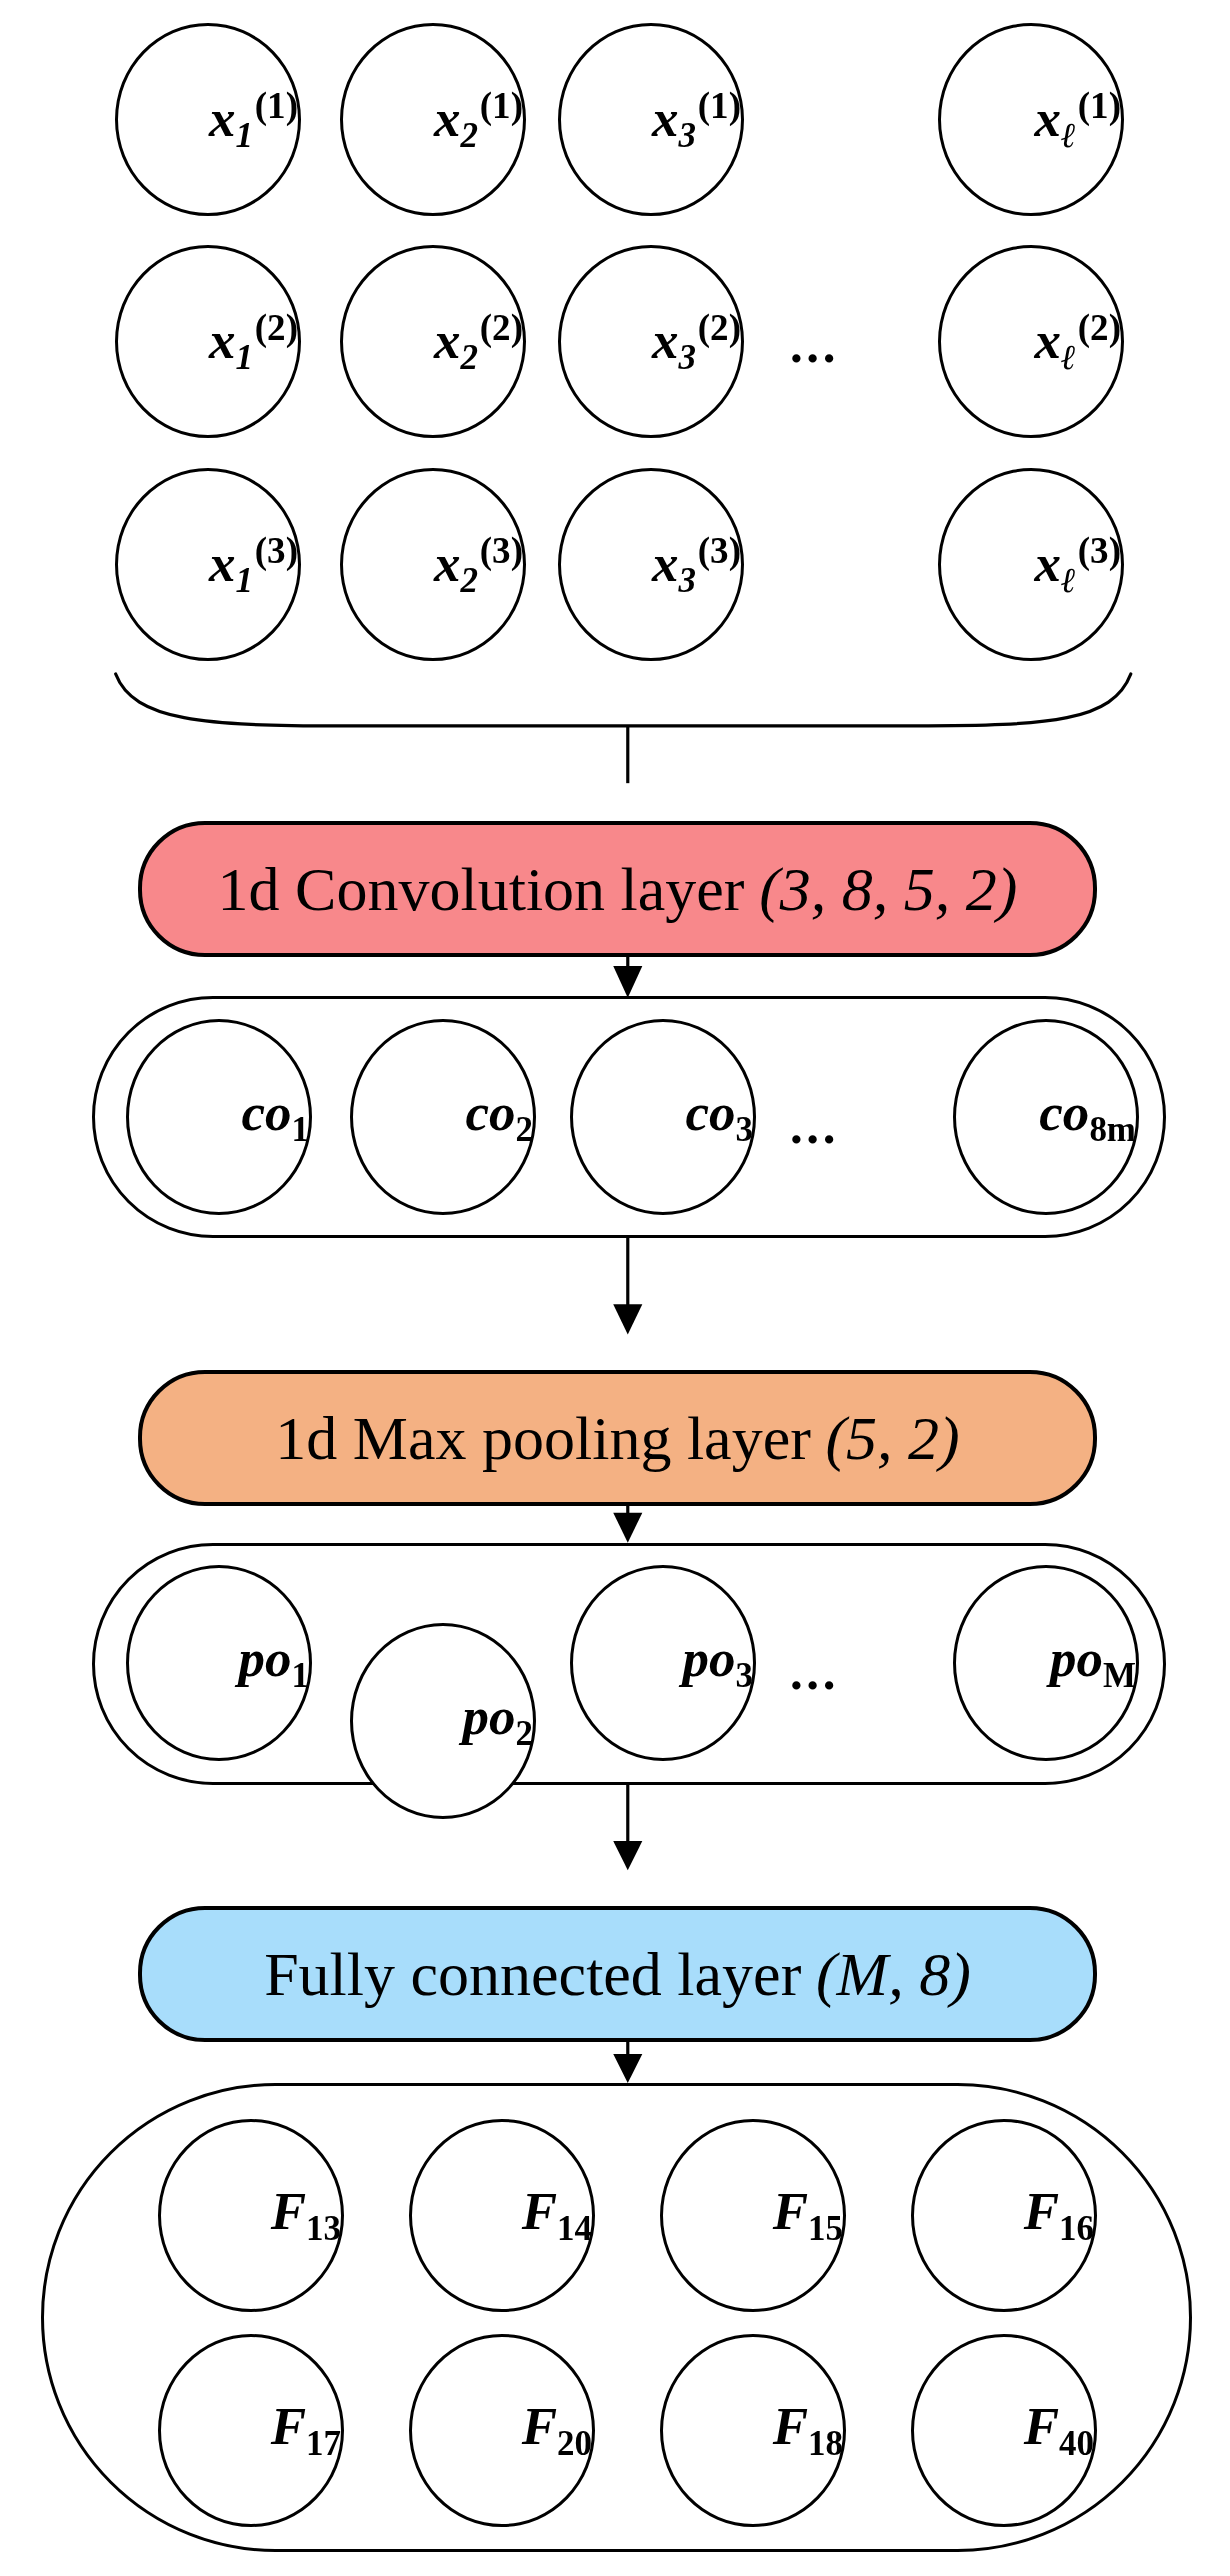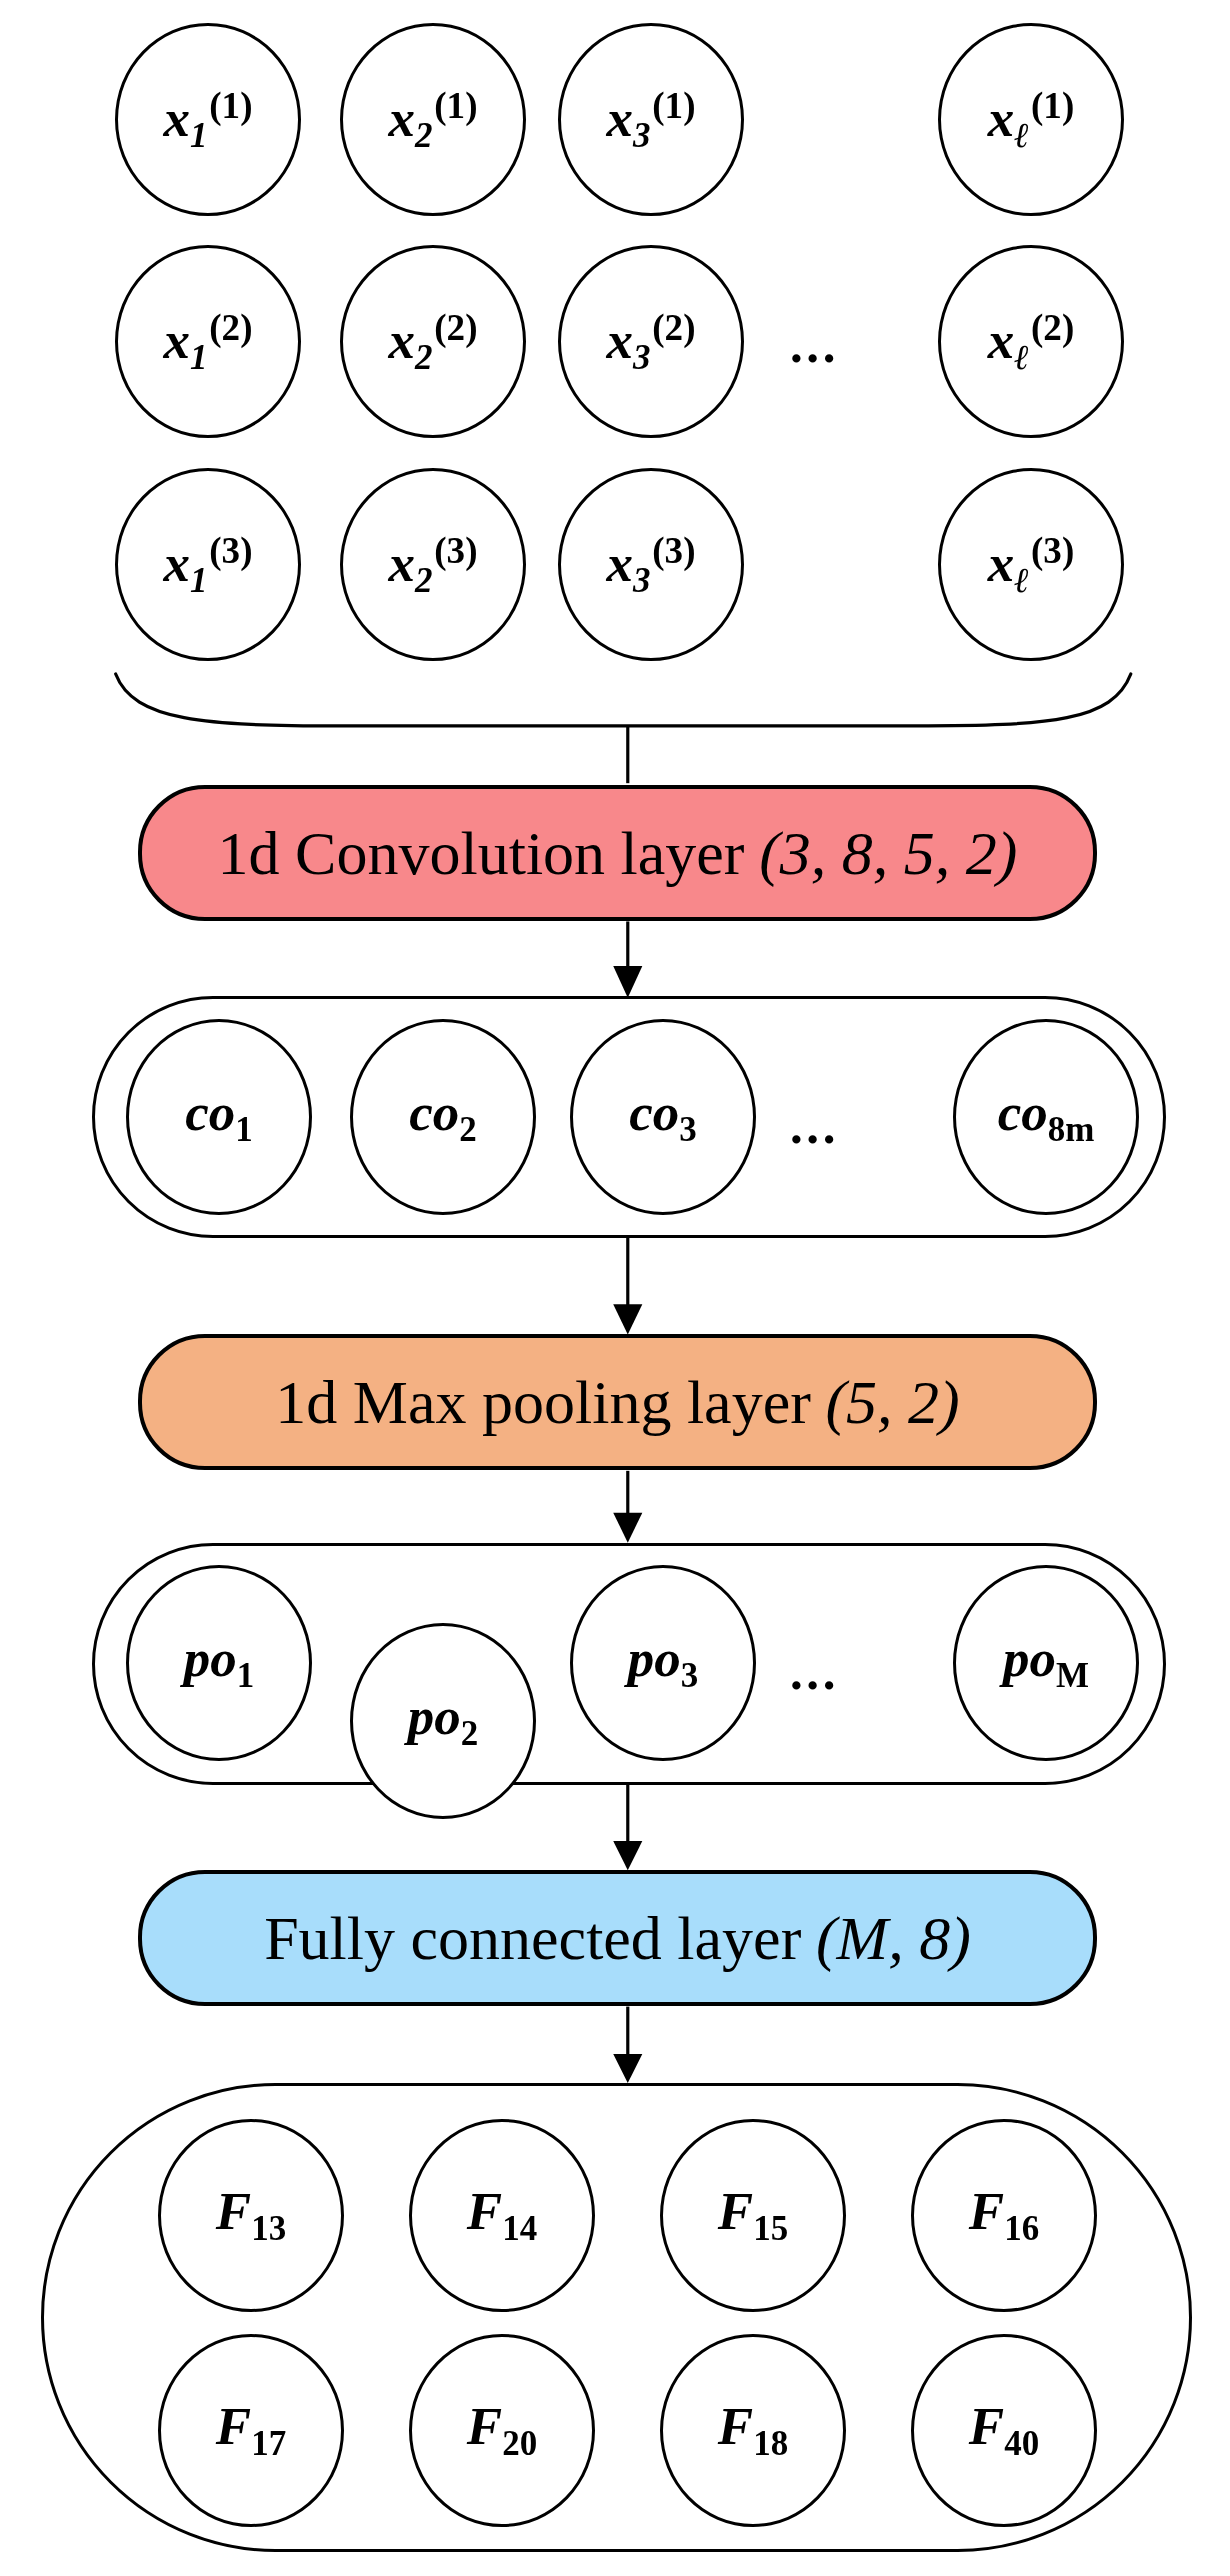--- a/index.html
+++ b/index.html
@@ -15,21 +15,21 @@
   svg.overlay{position:absolute;left:0;top:0;width:1231px;height:2576px;pointer-events:none;}
 
   
   .node{
     position:absolute;
     width:186px;height:193px;
     border:3.6px solid #000;
     border-radius:50%;
     background:#fff;
     box-sizing:border-box;
-    display:flex;align-items:center;justify-content:center;
+    display:flex;align-items:center;justify-content:flex-end;
   }
   .node.tall{height:196px;}
   .node .lbl{
     font-size:53px;font-weight:700;line-height:1;white-space:nowrap;
   }
   .it{font-style:italic;}
   .sub{font-size:0.66em;vertical-align:-0.32em;}
   .sup{font-size:0.70em;vertical-align:0.48em;font-style:normal;margin-left:1.8px;}
 
   
@@ -46,21 +46,21 @@
     background:#fff;box-sizing:border-box;
   }
 
   
   .layer-box{
     position:absolute;
     left:138px;width:959px;height:136px;
     border:4.5px solid #000;border-radius:67px;
     box-sizing:border-box;
     display:flex;align-items:center;justify-content:center;
-    font-size:62px;white-space:nowrap;
+    font-size:62px;white-space:nowrap;margin-top:36px;
   }
   .layer-box .params{font-style:italic;margin-left:14.6px;}
 
   
   .dots{
     position:absolute;
     font-weight:700;font-size:51px;line-height:51px;
     letter-spacing:3.6px;
   }
 </style>

